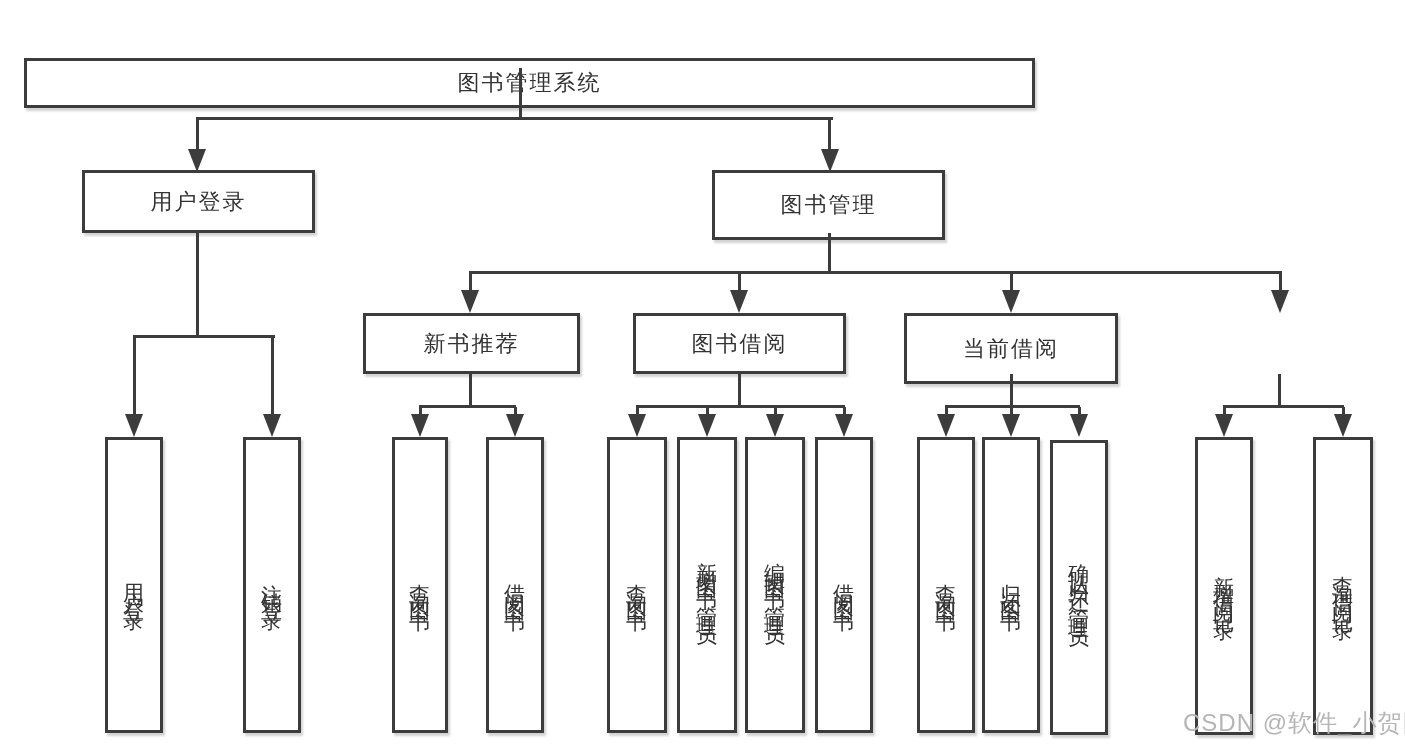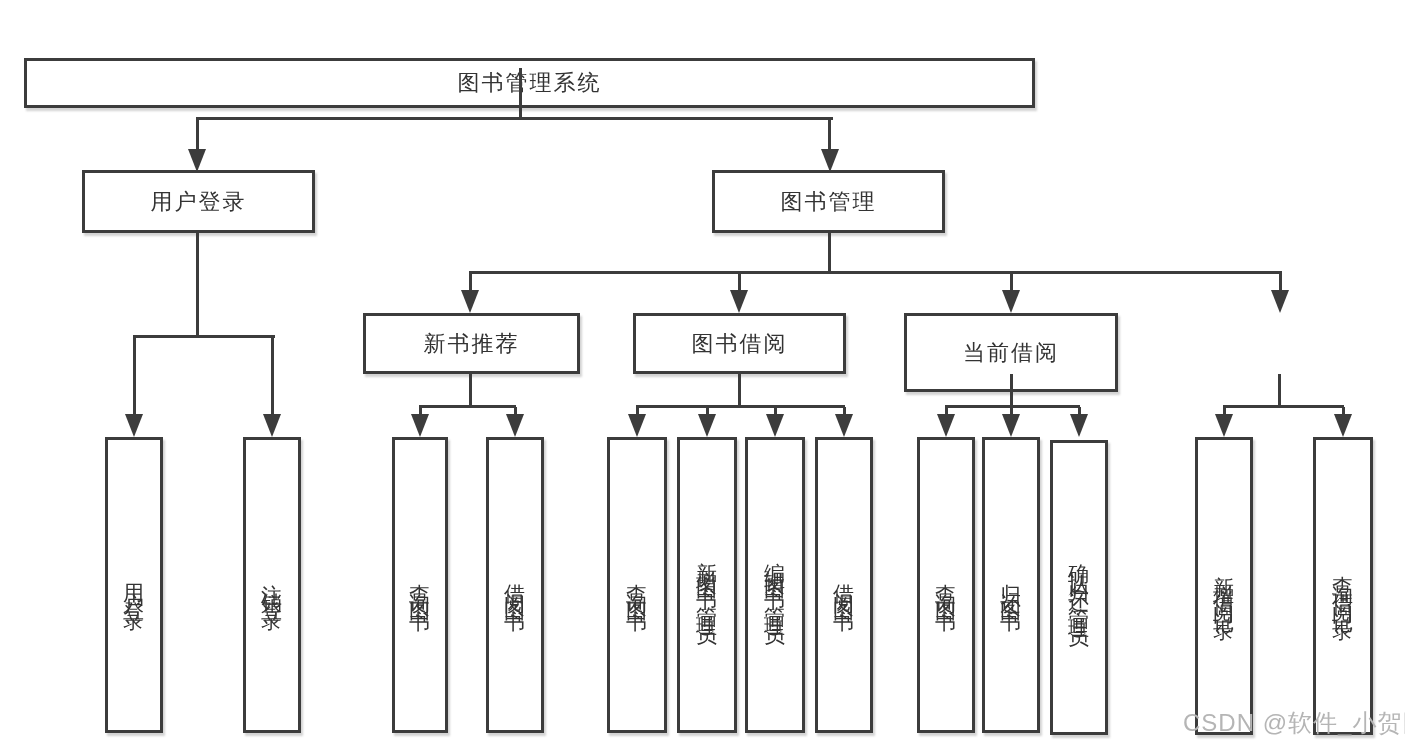--- a/index.html
+++ b/index.html
@@ -60,21 +60,21 @@
   <div class="box" style="left:24px;top:14px;width:1011px;height:50px;margin-top:44px;">图书管理系统</div>
 
   <div class="vline" style="left:519px;top:68px;height:51px;"></div>
   <div class="hline" style="left:196px;top:117px;width:637px;"></div>
   <div class="vline" style="left:196px;top:119px;height:32px;"></div>
   <div class="arrow" style="left:188px;top:149px;"></div>
   <div class="vline" style="left:828px;top:119px;height:32px;"></div>
   <div class="arrow" style="left:821px;top:149px;"></div>
 
   <div class="box" style="left:82px;top:170px;width:233px;height:63px;">用户登录</div>
-  <div class="box" style="left:712px;top:170px;width:233px;height:63px;">图书管理</div>
+  <div class="box" style="left:712px;top:170px;width:233px;height:70px;">图书管理</div>
 
   <div class="vline" style="left:196px;top:233px;height:104px;"></div>
   <div class="hline" style="left:133px;top:335px;width:142px;"></div>
   <div class="vline" style="left:133px;top:337px;height:80px;"></div>
   <div class="arrow" style="left:125px;top:414px;"></div>
   <div class="vline" style="left:271px;top:337px;height:80px;"></div>
   <div class="arrow" style="left:263px;top:414px;"></div>
 
   <div class="vline" style="left:828px;top:233px;height:41px;"></div>
   <div class="hline" style="left:469px;top:271px;width:813px;"></div>
@@ -82,21 +82,21 @@
   <div class="arrow" style="left:461px;top:290px;"></div>
   <div class="vline" style="left:738px;top:273px;height:20px;"></div>
   <div class="arrow" style="left:730px;top:290px;"></div>
   <div class="vline" style="left:1010px;top:273px;height:20px;"></div>
   <div class="arrow" style="left:1002px;top:290px;"></div>
   <div class="vline" style="left:1279px;top:273px;height:20px;"></div>
   <div class="arrow" style="left:1271px;top:290px;"></div>
 
   <div class="box" style="left:363px;top:313px;width:217px;height:61px;">新书推荐</div>
   <div class="box" style="left:633px;top:313px;width:213px;height:61px;">图书借阅</div>
-  <div class="box" style="left:904px;top:313px;width:214px;height:79px;">当前借阅</div>
+  <div class="box" style="left:904px;top:313px;width:214px;height:71px;">当前借阅</div>
 
   <div class="vline" style="left:469px;top:374px;height:33px;"></div>
   <div class="hline" style="left:419px;top:405px;width:97px;"></div>
   <div class="vline" style="left:419px;top:407px;height:10px;"></div>
   <div class="arrow" style="left:411px;top:414px;"></div>
   <div class="vline" style="left:514px;top:407px;height:10px;"></div>
   <div class="arrow" style="left:506px;top:414px;"></div>
 
   <div class="vline" style="left:738px;top:374px;height:33px;"></div>
   <div class="hline" style="left:636px;top:405px;width:209px;"></div>

